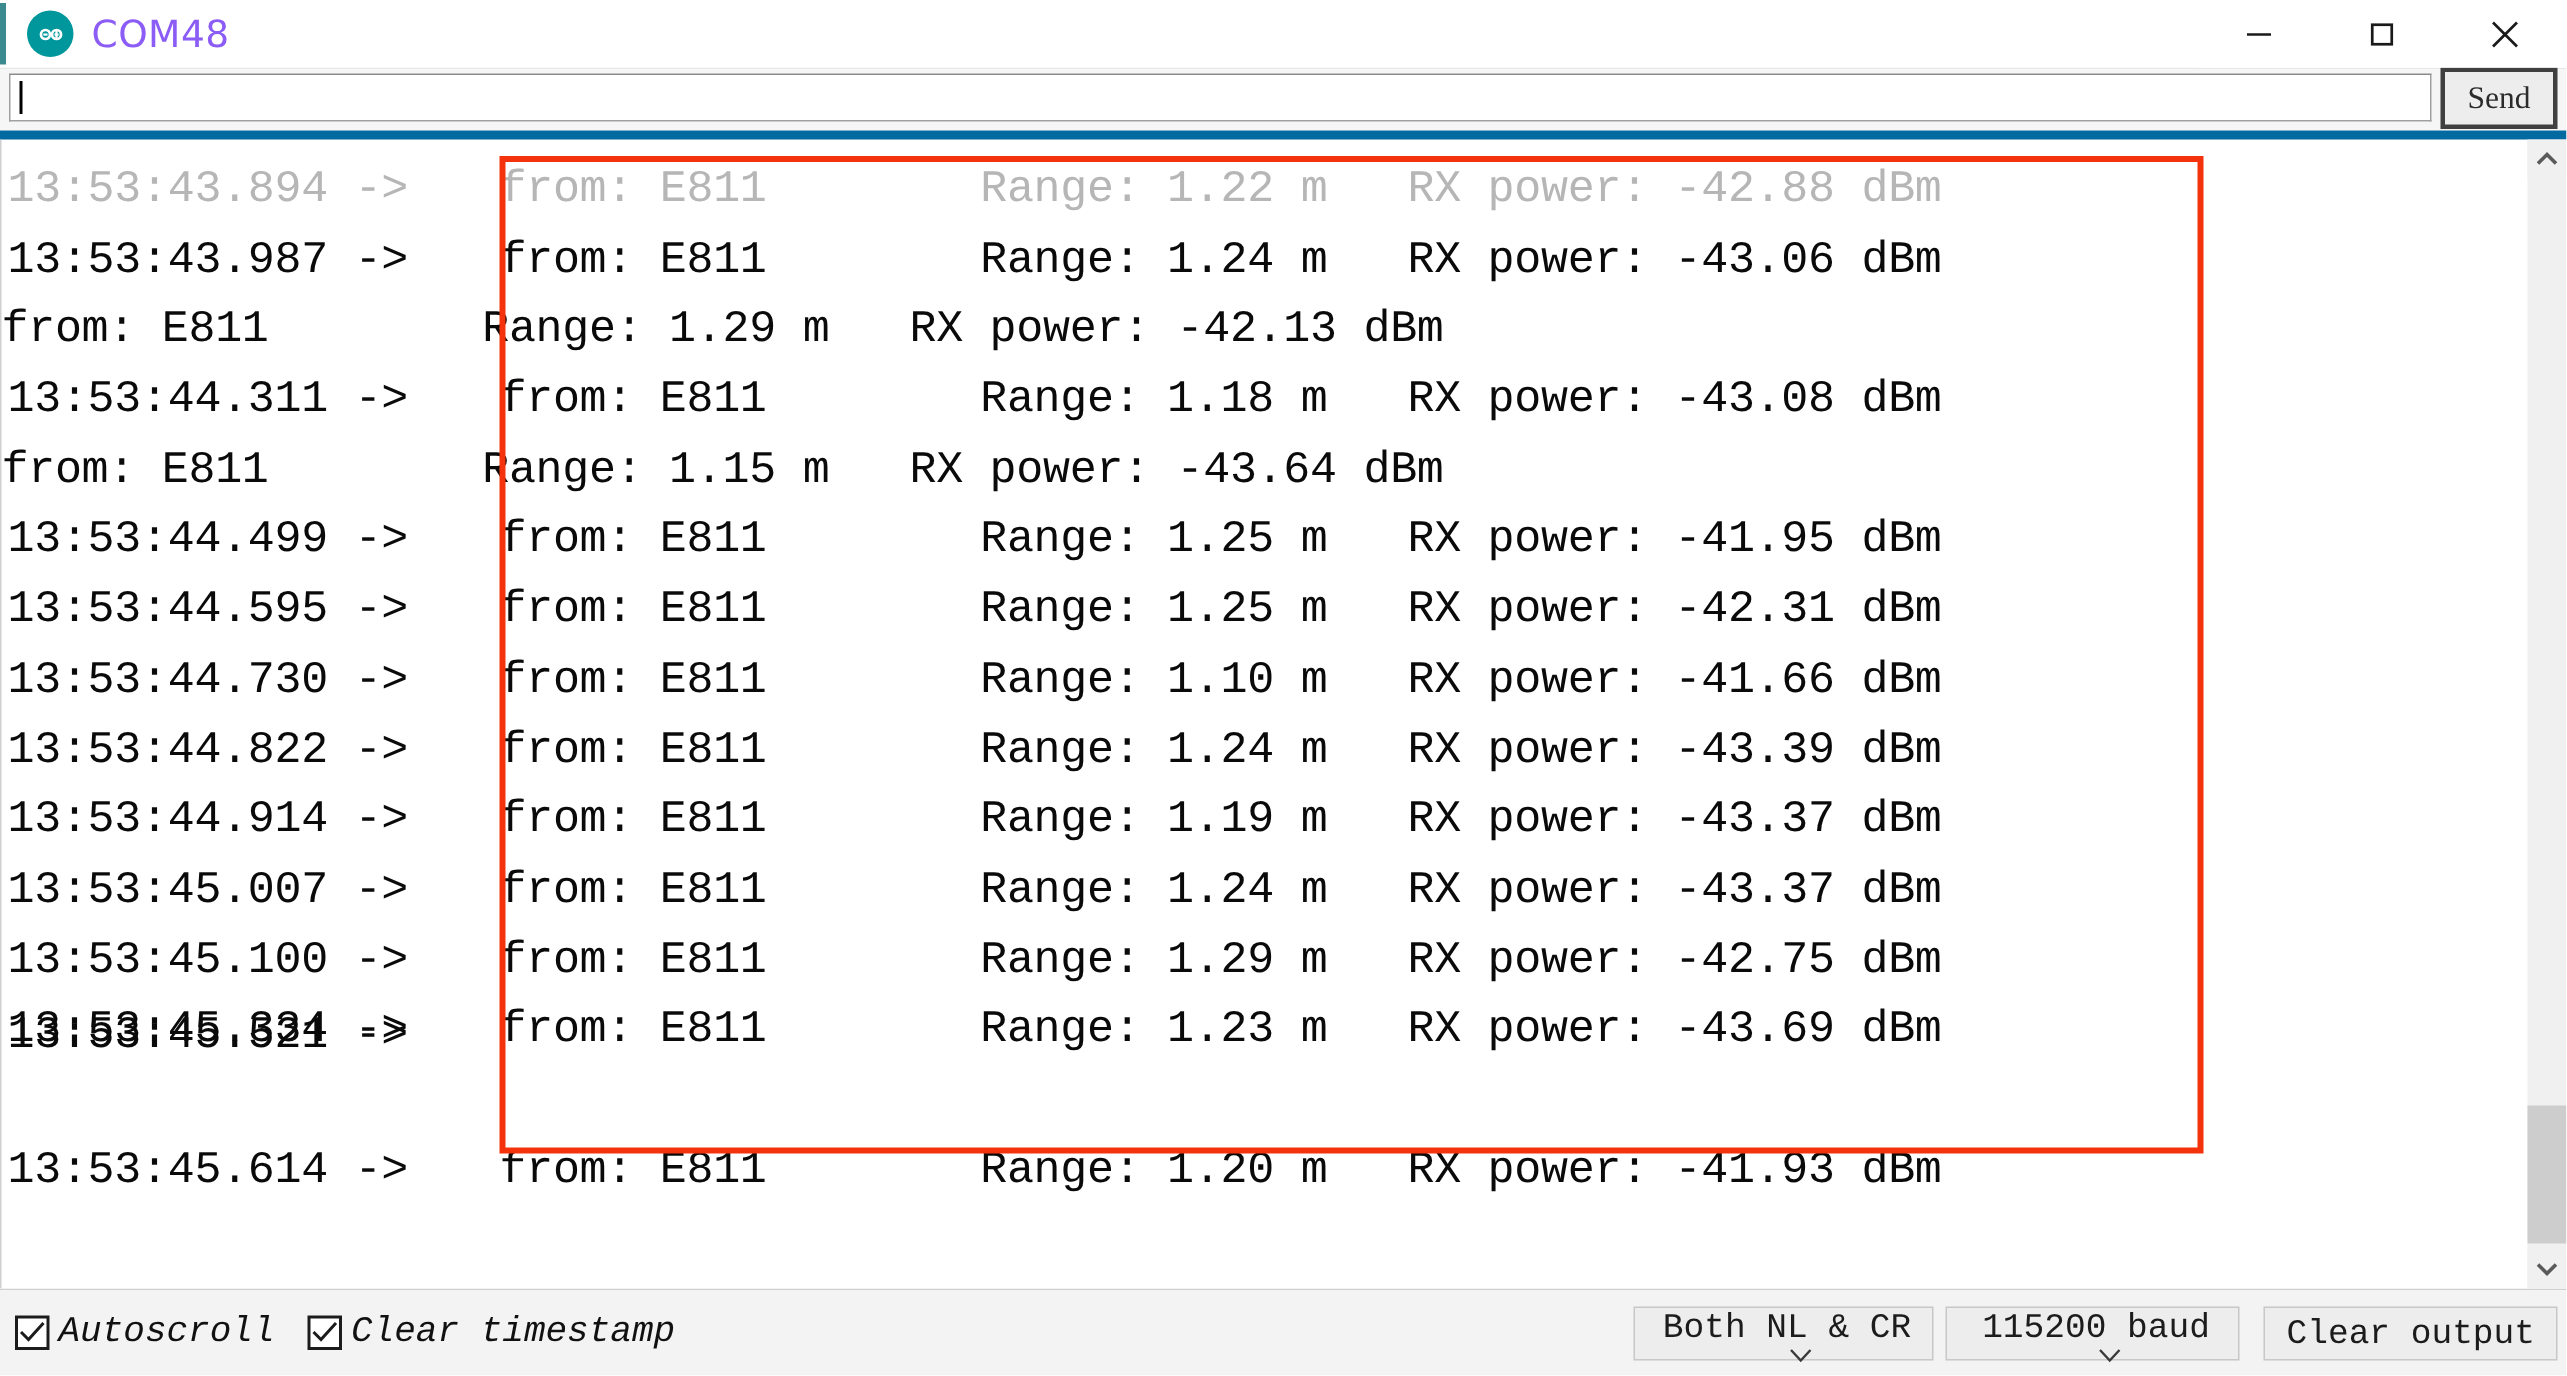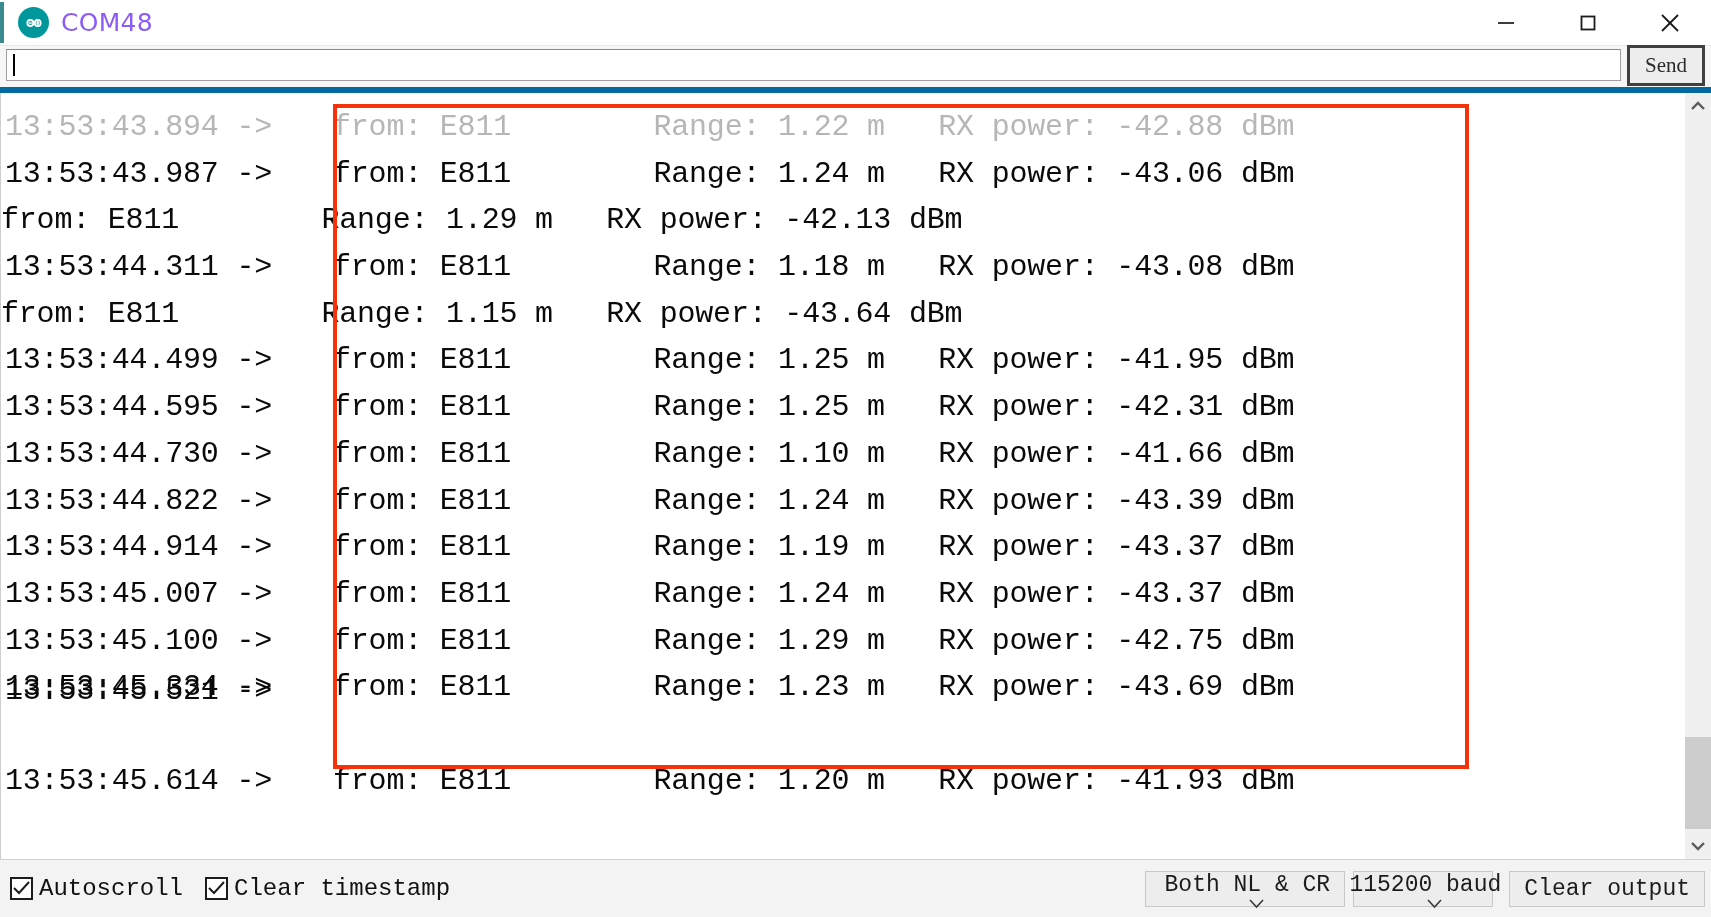--- a/index.html
+++ b/index.html
@@ -185,20 +185,21 @@
     background: #f3f3f3;
     border-top: 1px solid #d0d0d0;
     display: flex;
     align-items: center;
     padding: 0 6px 0 10px;
   }
   .chk {
     display: flex;
     align-items: center;
     margin-right: 22px;
+    font-style: italic;
   }
   .chk-box {
     width: 23px; height: 23px;
     border: 2px solid #1c1c1c;
     background: #ffffff;
     display: flex; align-items: center; justify-content: center;
     flex: 0 0 23px;
   }
   .chk-label {
     margin-left: 6px;
@@ -222,21 +223,21 @@
     margin-left: 8px;
     font-family: "Liberation Mono", monospace;
     font-size: 23px;
     color: #1c1c1c;
     white-space: pre;
     flex-direction: column;
   }
   .combo .cval { flex: 1 1 auto; }
   .combo .chev { margin-left: 18px; display: flex; align-items: center; }
   .combo-nl { width: 200px; }
-  .combo-baud { width: 140px; }
+  .combo-baud { width: 196px; }
   .btn-clear {
     height: 36px;
     background: #ededed;
     border: 1px solid #c8c8c8;
     display: flex; align-items: center; justify-content: center;
     padding: 0 14px;
     margin-left: 16px;
     font-family: "Liberation Mono", monospace;
     font-size: 23px;
     color: #1c1c1c;

